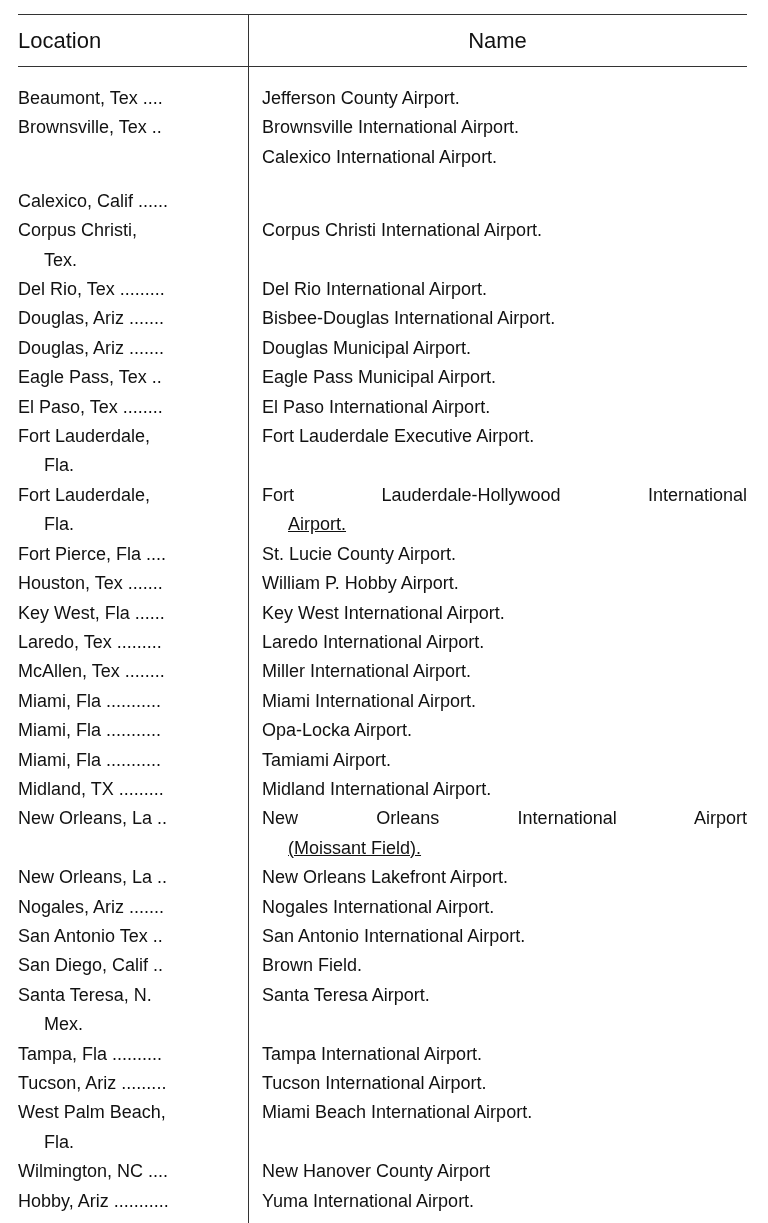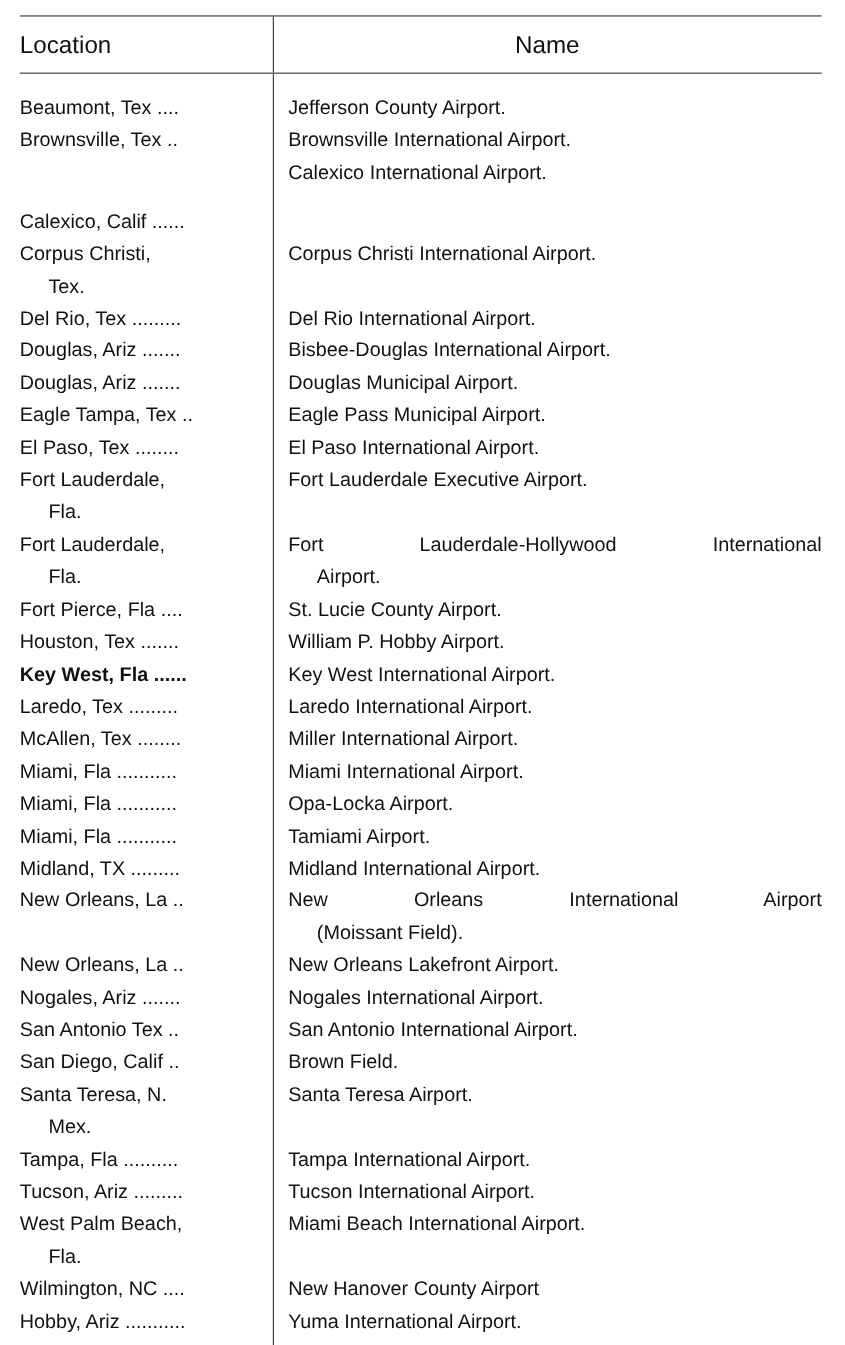--- a/index.html
+++ b/index.html
@@ -11,21 +11,21 @@
   .head .c1 { width: 230px; text-align: left; line-height: 51px; font-size: 22px; }
   .head .c2 { flex: 1; text-align: center; line-height: 51px; font-size: 22px; }
   .vline { position: absolute; left: 230px; top: 0; bottom: 0; border-left: 1.5px solid #333; }
   .body { position: relative; padding-top: 17px; padding-bottom: 14px; }
   .row { display: flex; font-size: 18px; line-height: 29.4px; }
   .loc { width: 230px; box-sizing: border-box; padding-left: 0; padding-right: 12px; white-space: pre; overflow: hidden; }
   .loc .cont { display: block; padding-left: 26px; }
   .name { flex: 1; padding-left: 14px; }
   .name .line { display: block; }
   .name .line.just { text-align: justify; text-align-last: justify; }
-  .name .line.cont { padding-left: 26px; }
+  .name .line.cont { padding-left: 26px; text-decoration: underline; }
 </style>
 </head>
 <body>
 
 <div class="table">
   <div class="rule"></div>
   <div class="head">
     <div class="c1">Location</div>
     <div class="c2">Name</div>
     <div class="vline"></div>
@@ -69,21 +69,21 @@
           <span class="line">Bisbee-Douglas International Airport.</span>
         </div>
       </div>
       <div class="row">
         <div class="loc"><span style="display: block;">Douglas, Ariz .......</span></div>
         <div class="name">
           <span class="line">Douglas Municipal Airport.</span>
         </div>
       </div>
       <div class="row">
-        <div class="loc"><span style="display: block;">Eagle Tampa, Tex ..</span></div>
+        <div class="loc"><span style="display: block;">Eagle Pass, Tex ..</span></div>
         <div class="name">
           <span class="line">Eagle Pass Municipal Airport.</span>
         </div>
       </div>
       <div class="row">
         <div class="loc"><span style="display: block;">El Paso, Tex ........</span></div>
         <div class="name">
           <span class="line">El Paso International Airport.</span>
         </div>
       </div>
@@ -106,21 +106,21 @@
           <span class="line">St. Lucie County Airport.</span>
         </div>
       </div>
       <div class="row">
         <div class="loc"><span style="display: block;">Houston, Tex .......</span></div>
         <div class="name">
           <span class="line">William P. Hobby Airport.</span>
         </div>
       </div>
       <div class="row">
-        <div class="loc"><span style="display: block; font-weight: bold;">Key West, Fla ......</span></div>
+        <div class="loc"><span style="display: block;">Key West, Fla ......</span></div>
         <div class="name">
           <span class="line">Key West International Airport.</span>
         </div>
       </div>
       <div class="row">
         <div class="loc"><span style="display: block;">Laredo, Tex .........</span></div>
         <div class="name">
           <span class="line">Laredo International Airport.</span>
         </div>
       </div>

